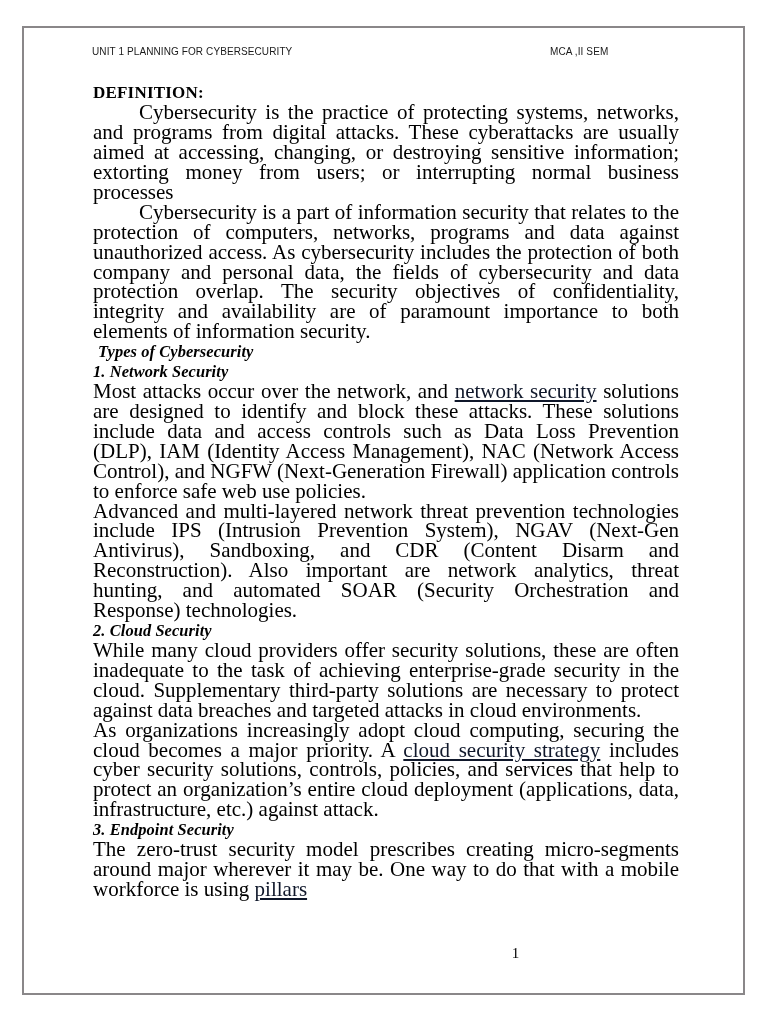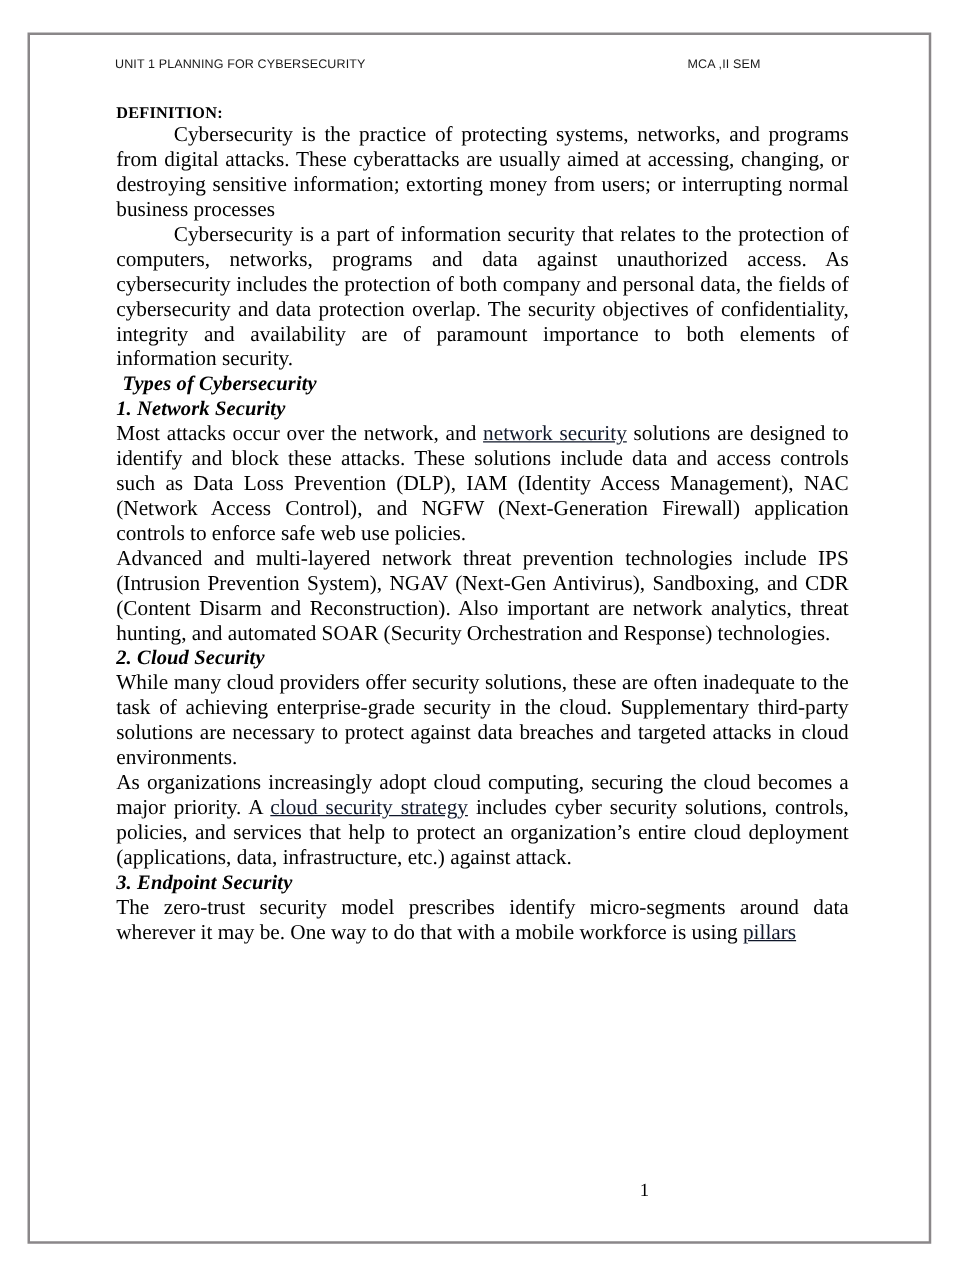--- a/index.html
+++ b/index.html
@@ -65,30 +65,30 @@
   }
 
   .content p,
   .content h2,
   .content h3 {
     margin: 0;
     padding: 0;
   }
 
   .h-definition {
-    font-size: 13px;
+    font-size: 17px;
     font-weight: bold;
     line-height: 1.25;
     margin-left: 1px;
     margin-bottom: 8px;
     letter-spacing: 0.2px;
   }
 
   .para {
-    font-size: 17px;
+    font-size: 21px;
     line-height: 19.9px;
     text-align: justify;
     text-justify: inter-word;
     margin-bottom: 6px;
     hyphens: none;
   }
 
   .para.indent {
     text-indent: 46px;
   }
@@ -158,20 +158,20 @@
       <p class="para gap-before">Advanced and multi-layered network threat prevention technologies include IPS (Intrusion Prevention System), NGAV (Next-Gen Antivirus), Sandboxing, and CDR (Content Disarm and Reconstruction). Also important are network analytics, threat hunting, and automated SOAR (Security Orchestration and Response) technologies.</p>
 
       <h3 class="h-sub">2. Cloud Security</h3>
 
       <p class="para gap-before">While many cloud providers offer security solutions, these are often inadequate to the task of achieving enterprise-grade security in the cloud. Supplementary third-party solutions are necessary to protect against data breaches and targeted attacks in cloud environments.</p>
 
       <p class="para"><span>As organizations increasingly adopt cloud computing, securing the cloud becomes a major priority. A </span><a class="doclink">cloud security strategy</a><span> includes cyber security solutions, controls, policies, and services that help to protect an organization’s entire cloud deployment (applications, data, infrastructure, etc.) against attack.</span></p>
 
       <h3 class="h-sub">3. Endpoint Security</h3>
 
-      <p class="para"><span>The zero-trust security model prescribes identify micro-segments around data wherever it may be. One way to do that with a mobile workforce is using </span><a class="doclink">pillars</a><span></span></p>
+      <p class="para"><span>The zero-trust security model prescribes creating micro-segments around major wherever it may be. One way to do that with a mobile workforce is using </span><a class="doclink">pillars</a><span></span></p>
 
     </div>
 
     <div class="page-number">1</div>
 
   </div>
 </div>
 
 </body></html>

